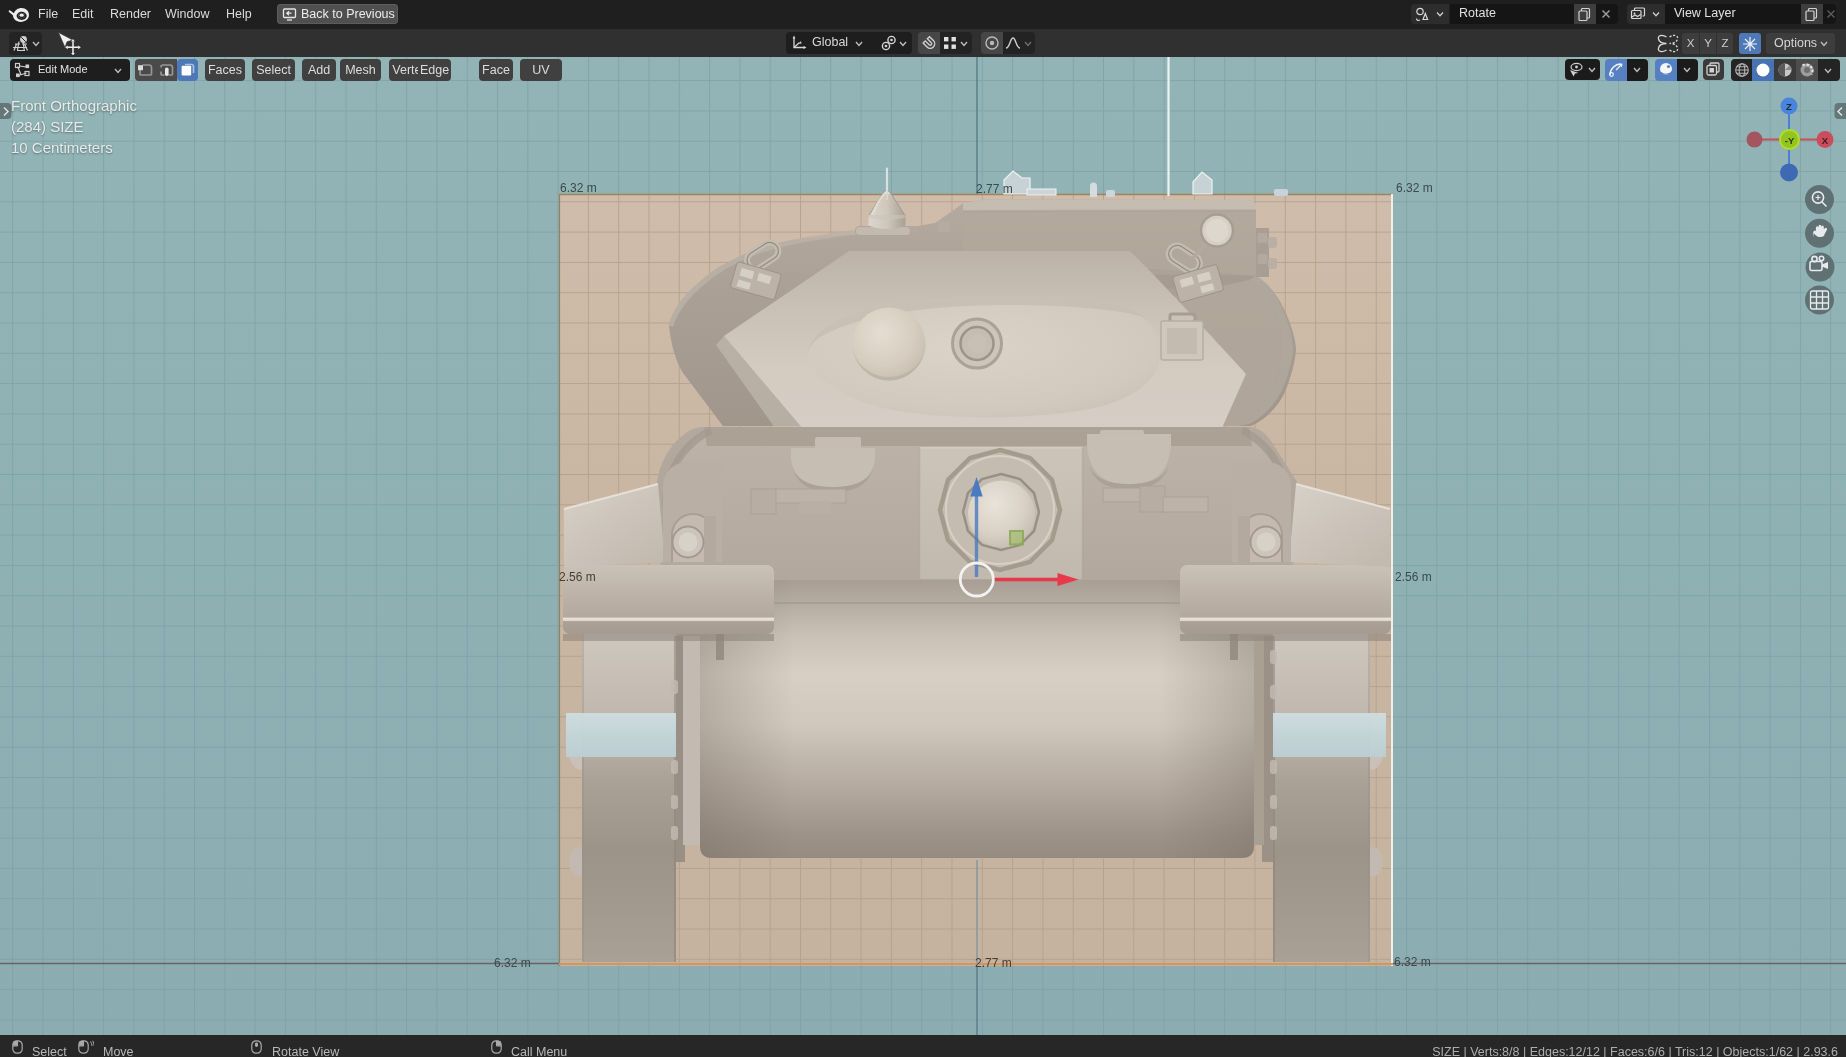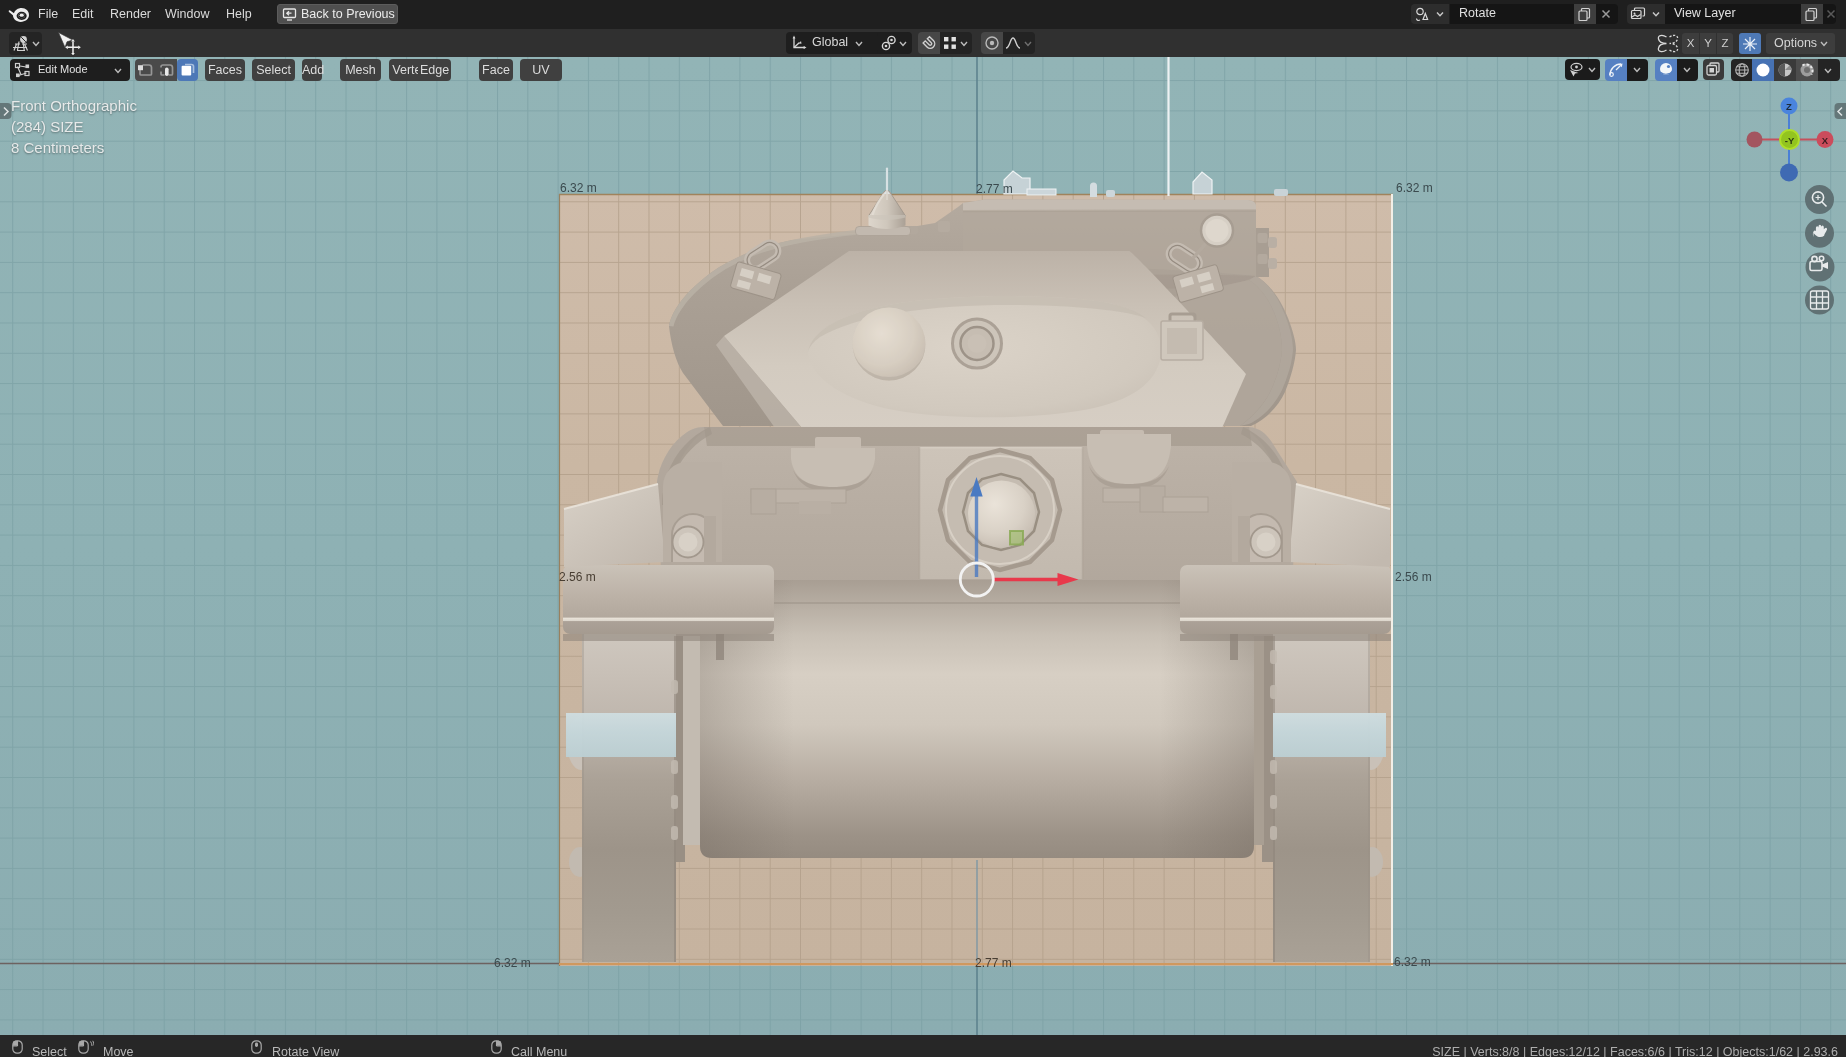--- a/index.html
+++ b/index.html
@@ -620,21 +620,21 @@
     </svg>
   </div>
   <div class="abs" style="left:177px;top:2px;width:21px;height:22px;background:#4d78b7;border-radius:4px;">
     <svg class="abs" style="left:2px;top:2px" width="17" height="17" viewBox="0 0 17 17">
       <path d="M6,3.5 H12.5 a 2,2 0 0 1 2,2 V12" fill="none" stroke="#a9c0de" stroke-width="1.7"></path>
       <rect x="2.6" y="4.8" width="9.6" height="9.6" rx="1" fill="#ffffff"></rect>
     </svg>
   </div>
   <div class="btn3" style="left:205px;width:40px;">Faces</div>
   <div class="btn3" style="left:252px;width:43px;">Select</div>
-  <div class="btn3" style="left:302px;width:20px;">Add</div>
+  <div class="btn3" style="left:302px;width:34px;">Add</div>
   <div class="btn3" style="left:340px;width:41px;">Mesh</div>
   <div class="btn3" style="left:389px;width:42px;">Vertex</div>
   <div class="btn3" style="left:418px;width:33px;">Edge</div>
   <div class="btn3" style="left:479px;width:34px;">Face</div>
   <div class="btn3" style="left:520px;width:42px;">UV</div>
 
   <div class="abs" style="left:1565px;top:2px;width:35px;height:21px;background:#1b1b1b;border-radius:4px;">
     <svg class="abs" style="left:2px;top:2px" width="17" height="17" viewBox="0 0 17 17">
       <ellipse cx="9.5" cy="6" rx="5.5" ry="3.6" fill="none" stroke="#d0d0d0" stroke-width="1.2"></ellipse>
       <circle cx="9.5" cy="6" r="1.4" fill="#d0d0d0"></circle>
@@ -705,21 +705,21 @@
         <circle cx="8" cy="8" r="3" fill="#6f6f6f"></circle>
       </svg>
     </div>
     <svg class="abs" style="left:92px;top:8px" width="10" height="8" viewBox="0 0 10 8">
         <path d="M2,2 L5,5.4 L8,2" stroke="#bdbdbd" stroke-width="1.4" fill="none"></path>
       </svg>
   </div>
 
   <div class="vtxt" style="left:11px;top:40px;">Front Orthographic</div>
   <div class="vtxt" style="left:11px;top:60.5px;">(284) SIZE</div>
-  <div class="vtxt" style="left:11px;top:82px;">8 Centimeters</div>
+  <div class="vtxt" style="left:11px;top:82px;">10 Centimeters</div>
 </div>
 <div id="statusbar" class="abs">
   <svg class="abs" style="left:12px;top:4.5px" width="11" height="14" viewBox="0 0 11 14">
     <rect x="0.8" y="0.8" width="9.4" height="12.4" rx="4.2" fill="none" stroke="#a9a9a9" stroke-width="1.2"></rect>
     <path d="M5.5,0.8 V6 M0.8,6 H5.5" stroke="#a9a9a9" stroke-width="1.1"></path>
     <path d="M1.2,1.6 A4.5,4.5 0 0 1 5.4,1 L5.4,5.8 L1,5.8 Z" fill="#a9a9a9"></path>
   </svg>
   <div class="sbt" style="left:32px;top:6px;">Select</div>
   <svg class="abs" style="left:78px;top:4.5px" width="16" height="14" viewBox="0 0 16 14">
     <rect x="0.8" y="0.8" width="9.4" height="12.4" rx="4.2" fill="none" stroke="#a9a9a9" stroke-width="1.2"></rect>

